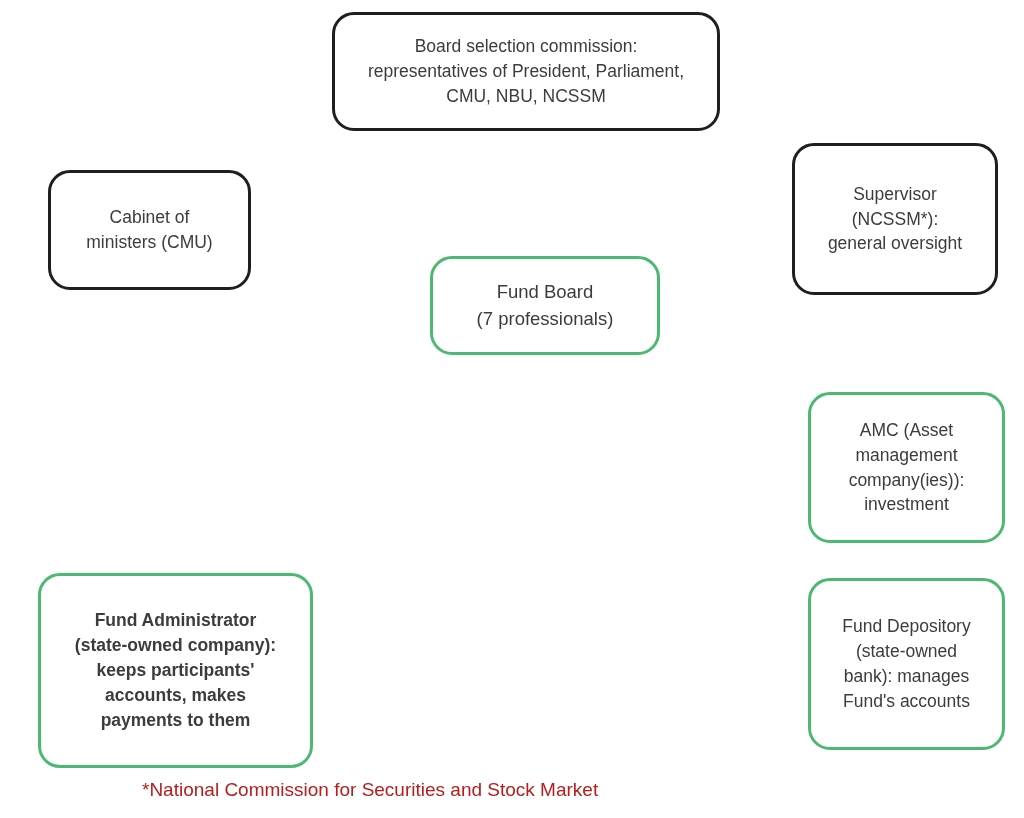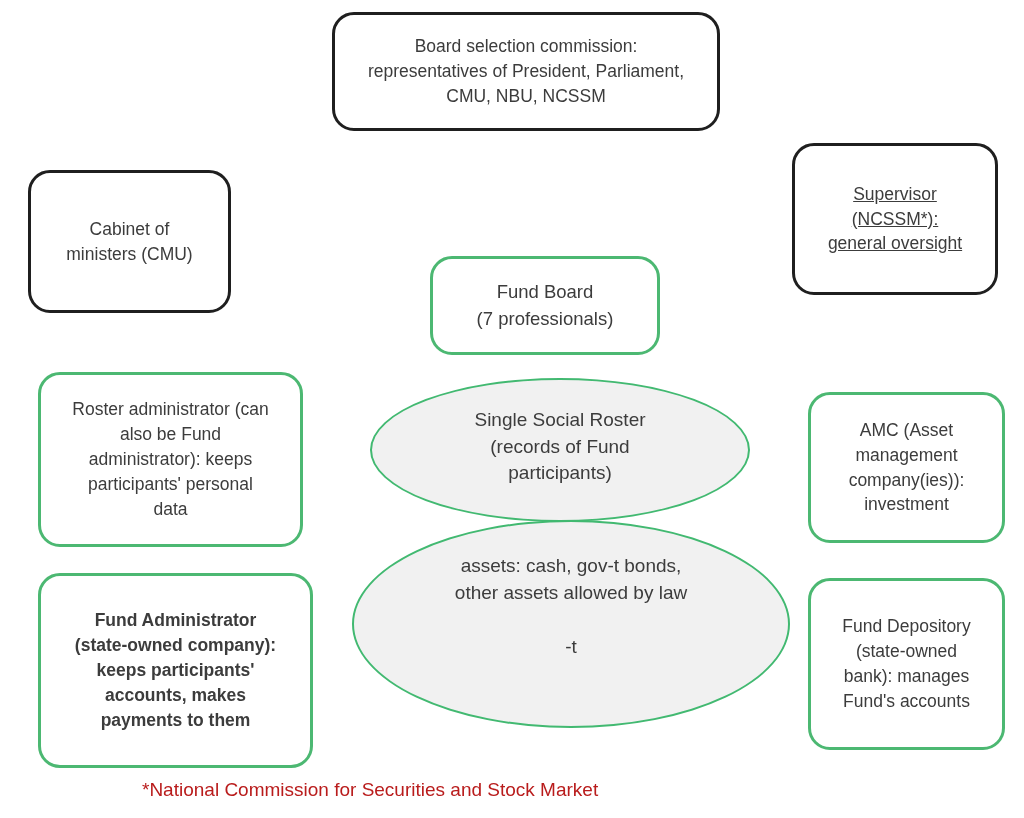--- a/index.html
+++ b/index.html
@@ -63,22 +63,22 @@
 
   
   .footnote {
     position: absolute;
     color: #b91c1c;
     white-space: nowrap;
   }
 
   
   #node-commission   { left:332px; top:12px;  width:388px; height:119px; font-size:17.5px; }
-  #node-cmu          { left:28px;  top:170px; width:203px; height:143px; font-size:17.5px; }
-  #node-supervisor   { left:792px; top:143px; width:206px; height:152px; font-size:17.5px;text-decoration:underline; }
+  #node-cmu          { left:48px;  top:170px; width:203px; height:120px; font-size:17.5px; }
+  #node-supervisor   { left:792px; top:143px; width:206px; height:152px; font-size:17.5px; }
   #node-fundboard    { left:430px; top:256px; width:230px; height:99px;  font-size:18.5px; }
   #node-roster-admin { left:38px;  top:372px; width:265px; height:175px; font-size:17.5px; }
   #node-fund-admin   { left:38px;  top:573px; width:275px; height:195px; font-size:17.5px;font-weight:bold; }
   #node-amc          { left:808px; top:392px; width:197px; height:151px; font-size:17.5px; }
   #node-depository   { left:808px; top:578px; width:197px; height:172px; font-size:17.5px; }
 
   #ellipse-roster    { left:370px; top:378px; width:380px; height:144px; font-size:19px; }
   #ellipse-assets    { left:352px; top:520px; width:438px; height:208px; font-size:19px; }
 
   #ellipse-roster .inner  { padding-bottom: 6px; }
@@ -98,50 +98,34 @@
   <div class="node box box-black" id="node-cmu">Cabinet of
 ministers (CMU)</div>
 
   <div class="node box box-black" id="node-supervisor">Supervisor
 (NCSSM*):
 general oversight</div>
 
   <div class="node box box-green" id="node-fundboard">Fund Board
 (7 professionals)</div>
 
-  <div class="node box box-green" id="node-roster-admin">Roster administrator (can
-also be Fund
-administrator): keeps
-participants' personal
-data</div>
 
   <div class="node box box-green" id="node-fund-admin">Fund Administrator
 (state-owned company):
 keeps participants'
 accounts, makes
 payments to them</div>
 
   <div class="node box box-green" id="node-amc">AMC (Asset
 management
 company(ies)):
 investment</div>
 
   <div class="node box box-green" id="node-depository">Fund Depository
 (state-owned
 bank): manages
 Fund's accounts</div>
 
-  <div class="node ellipse ellipse-bottom" id="ellipse-assets">
-    <span class="inner">assets: cash, gov-t bonds,
-other assets allowed by law
 
--t</span>
-  </div>
-
-  <div class="node ellipse ellipse-top" id="ellipse-roster">
-    <span class="inner">Single Social Roster
-(records of Fund
-participants)</span>
-  </div>
 
   <div class="footnote" id="footnote-text">*National Commission for Securities and Stock Market</div>
 
 </div>
 
 </body></html>

